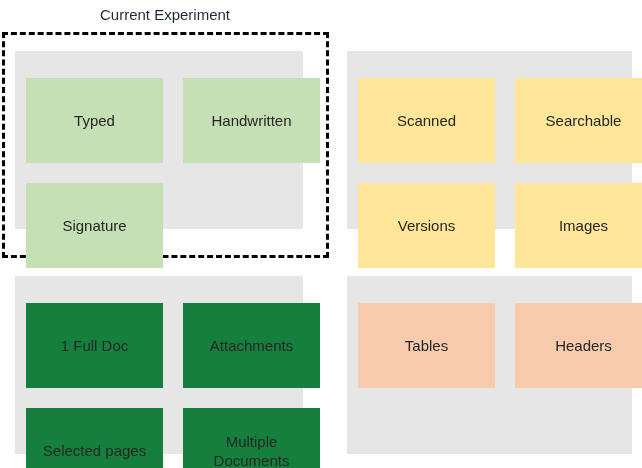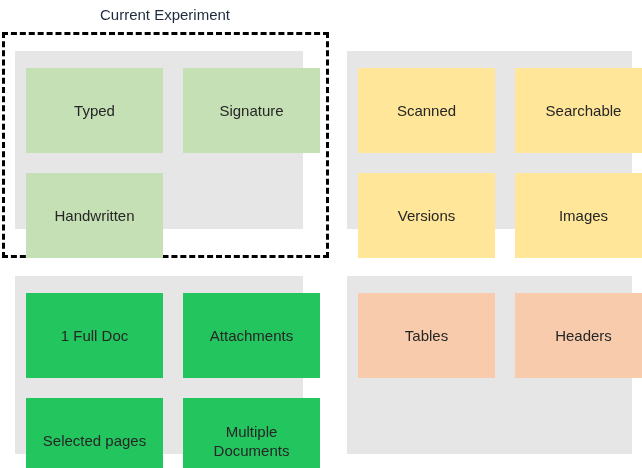--- a/index.html
+++ b/index.html
@@ -57,21 +57,21 @@
   }
   .quadrant .panel-bg {
     position: absolute;
     left: 0;
     top: 0;
     background: #e6e6e6;
   }
   .quadrant .grid {
     position: absolute;
     left: 11px;
-    top: 17px;
+    top: 27px;
     display: grid;
     grid-template-columns: repeat(2, 137px);
     grid-template-rows: repeat(2, 85px);
     column-gap: 11px;
     row-gap: 12px;
     gap: 20px;
   }
   .cell {
     display: flex;
     align-items: center;
@@ -84,21 +84,21 @@
     box-sizing: border-box;
     overflow: hidden;
   }
   .cell.empty {
     background: transparent;
   }
 
   
   .cell.green  { background: #c5e0b4; }
   .cell.yellow { background: #ffe699; }
-  .cell.blue   { background: #22c55e; }
+  .cell.blue   { background: #15803d; }
   .cell.orange { background: #f8cbad; }
 
   
   #quadrant-document-type {            
     left: 15px;  top: 51px;
   }
   #quadrant-document-type .panel-bg {
     width: 288px; height: 178px;
   }
 
@@ -129,22 +129,22 @@
 <div id="canvas">
 
   <div class="section-title">Current Experiment</div>
 
   <div class="highlight-frame"></div>
 
   <div class="quadrant" id="quadrant-document-type">
     <div class="panel-bg"></div>
     <div class="grid">
       <div class="cell green">Typed</div>
+      <div class="cell green">Handwritten</div>
       <div class="cell green">Signature</div>
-      <div class="cell green">Handwritten</div>
       <div class="cell empty"></div>
     </div>
   </div>
 
   <div class="quadrant" id="quadrant-document-quality">
     <div class="panel-bg"></div>
     <div class="grid">
       <div class="cell yellow">Scanned</div>
       <div class="cell yellow">Searchable</div>
       <div class="cell yellow">Versions</div>

